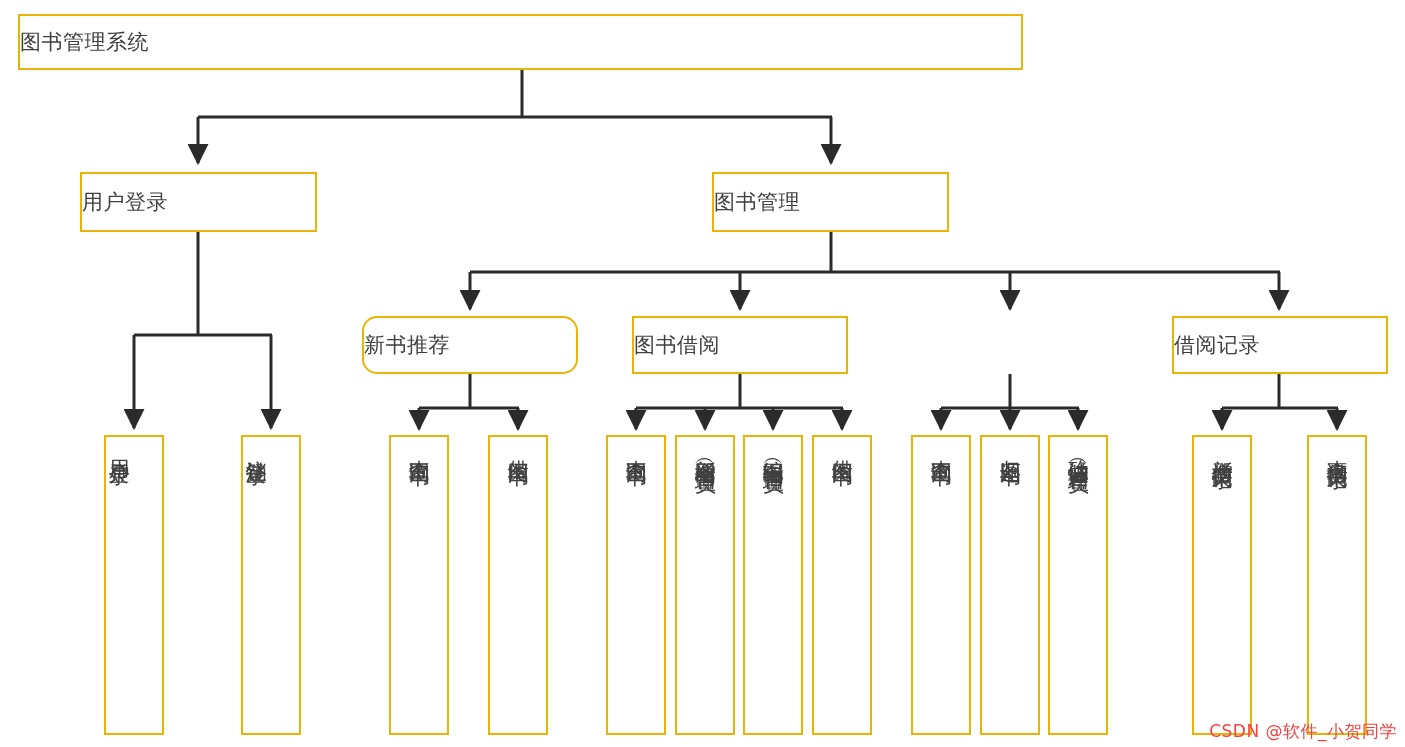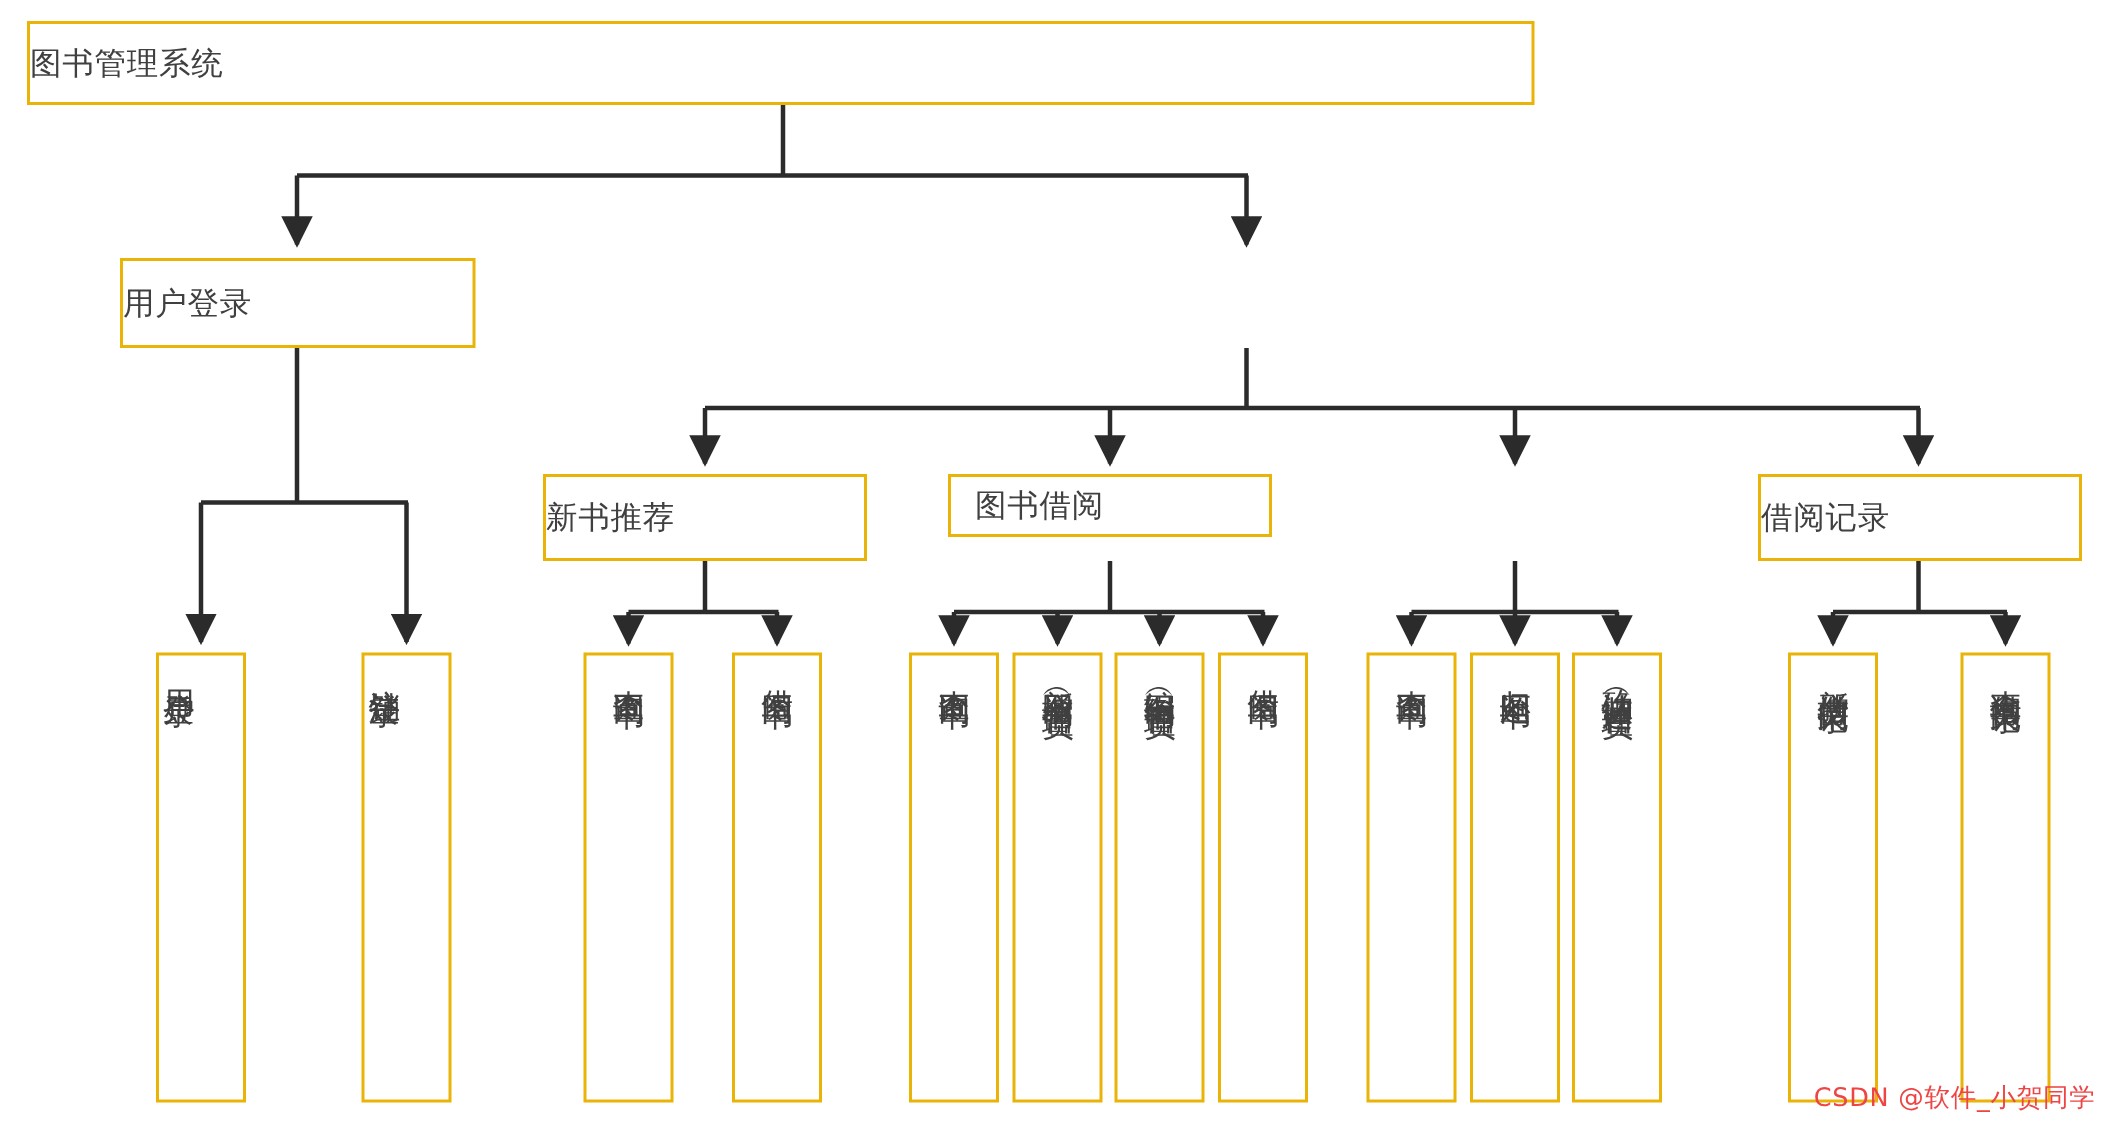--- a/index.html
+++ b/index.html
@@ -120,25 +120,28 @@
     </g>
   </svg>
 
   <div class="node horiz" style="left:18px; top:14px; width:1005px; height:56px;">
     <span class="node-label">图书管理系统</span>
   </div>
 
   <div class="node horiz" style="left:80px; top:172px; width:237px; height:60px;">
     <span class="node-label">用户登录</span>
   </div>
+  <div class="node horiz" style="left:712px; top:172px; width:237px; height:60px;">
+    <span class="node-label">图书管理</span>
+  </div>
 
-  <div class="node horiz" style="left:362px; top:316px; width:216px; height:58px;">
+  <div class="node horiz" style="left:362px; top:316px; width:216px; height:58px;border-radius:15px;">
     <span class="node-label">新书推荐</span>
   </div>
-  <div class="node horiz" style="left:632px; top:316px; width:216px; height:42px;padding-left:16px;">
+  <div class="node horiz" style="left:632px; top:316px; width:216px; height:58px;">
     <span class="node-label">图书借阅</span>
   </div>
   <div class="node horiz" style="left:1172px; top:316px; width:216px; height:58px;">
     <span class="node-label">借阅记录</span>
   </div>
 
   <div class="node vert bottomish" style="left:104px; top:435px; width:60px; height:300px;">
     <span class="node-label">用户登录</span>
   </div>
   <div class="node vert bottomish" style="left:241px; top:435px; width:60px; height:300px;">

